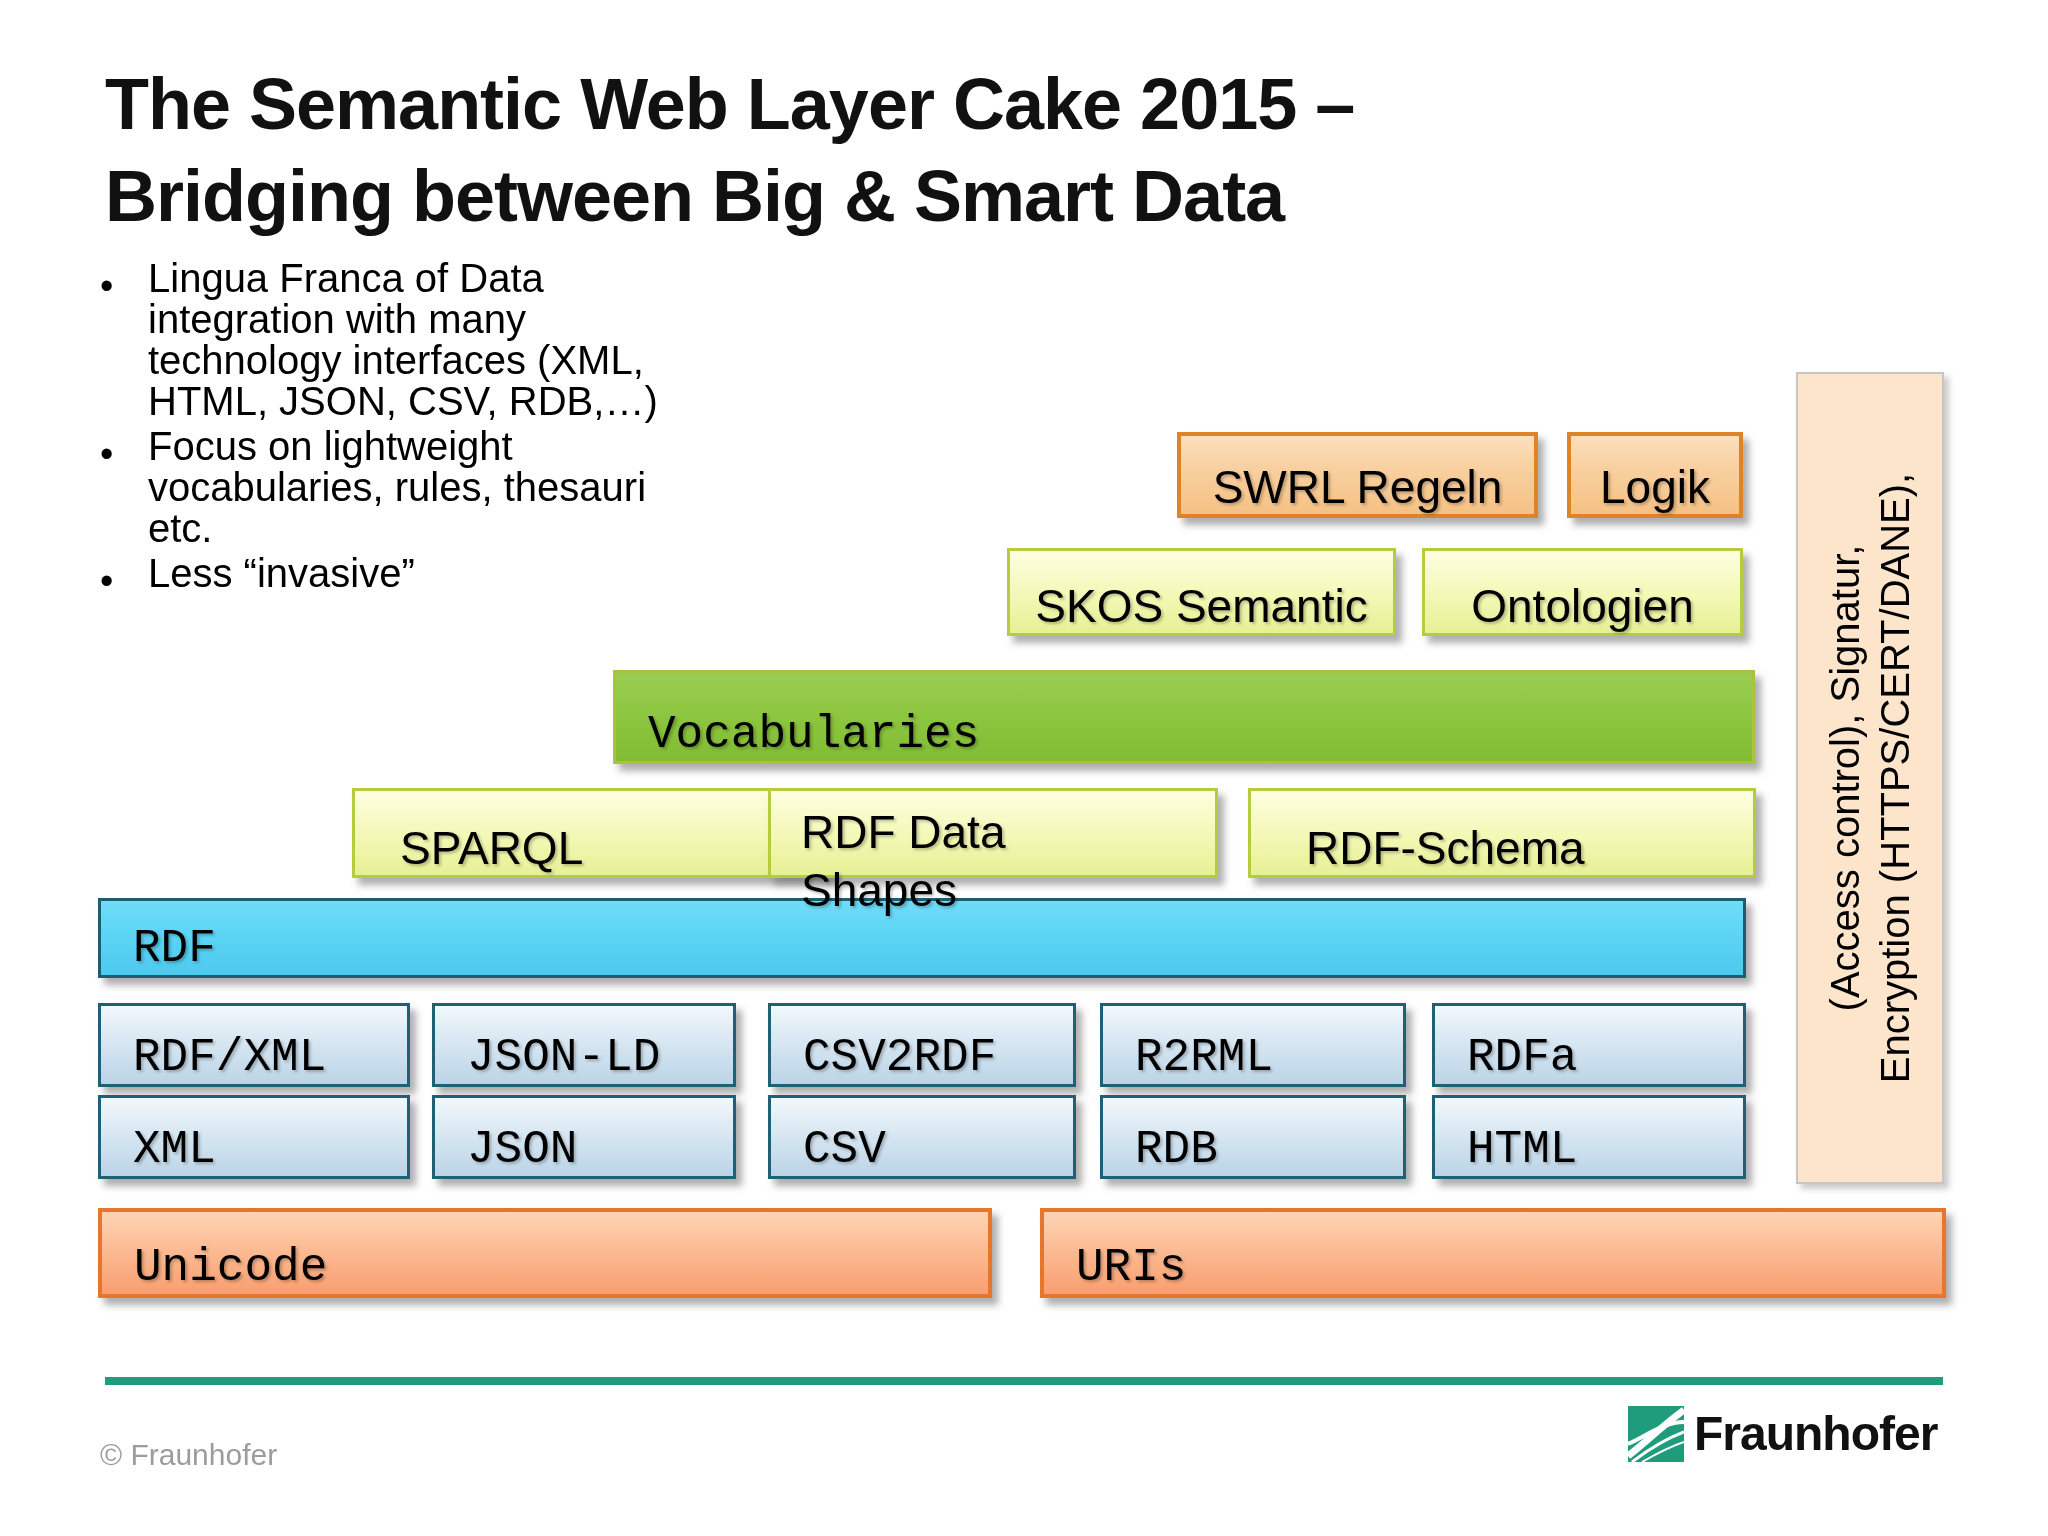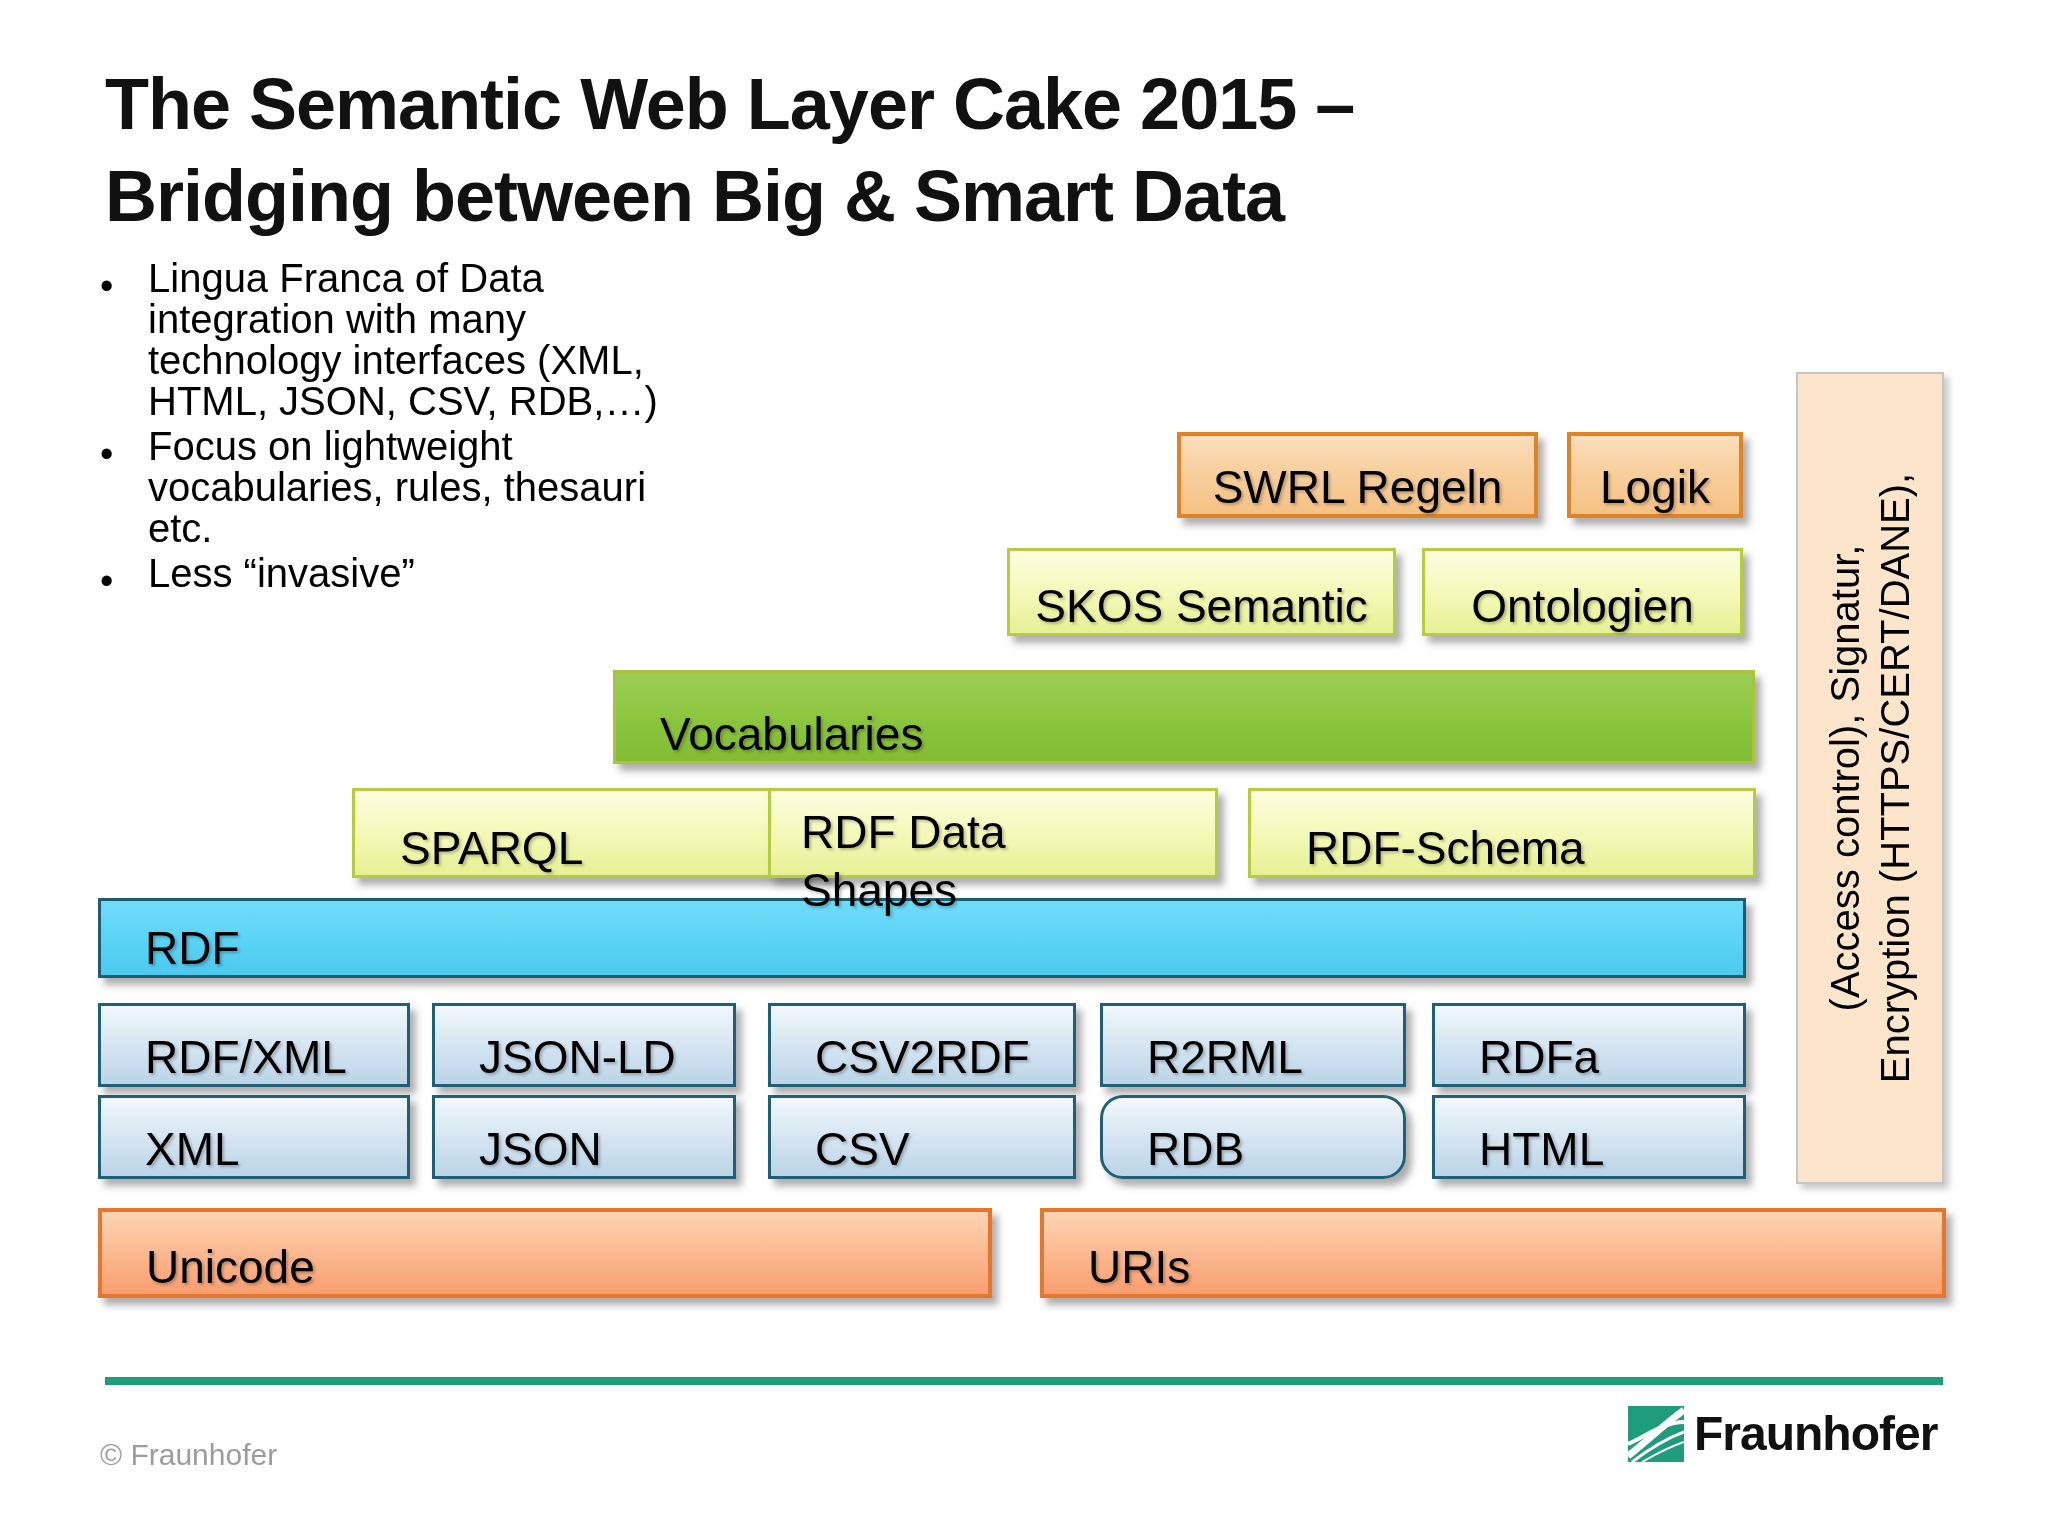--- a/index.html
+++ b/index.html
@@ -17,21 +17,21 @@
   .bullet{display:flex;margin-bottom:4px;}
   .bullet .dot{width:48px;font-size:38px;line-height:56px;flex:0 0 48px;}
   .bullet .btxt{font-size:40px;line-height:41px;width:570px;}
   
   .box{
     position:absolute;box-sizing:border-box;display:flex;align-items:flex-end;
     font-size:46px;color:#000;
     box-shadow:6px 7px 7px rgba(110,110,110,0.55);
   }
   .box .lbl{text-shadow:2px 2px 3px rgba(0,0,0,0.25);}
-  .left-pad{padding-left:44px;}
+  .left-pad{padding-left:32px;font-family:Liberation Mono, monospace;}
   .center{justify-content:center;}
   .orange{
     background:linear-gradient(180deg,#FBDFBC 0%,#F8CF9E 45%,#F5C184 100%);
     border:4px solid #DE8426;
   }
   .yellowbox{
     background:linear-gradient(180deg,#FDFEE0 0%,#F3F8B5 55%,#E6F094 100%);
     border:3px solid #B4CC3E;
   }
   .greenbar{
@@ -158,21 +158,21 @@
 
   <div class="box bluebox left-pad" style="left:98px;top:1095px;width:312px;height:84px;">
     <span class="lbl">XML</span>
   </div>
   <div class="box bluebox left-pad" style="left:432px;top:1095px;width:304px;height:84px;">
     <span class="lbl">JSON</span>
   </div>
   <div class="box bluebox left-pad" style="left:768px;top:1095px;width:308px;height:84px;">
     <span class="lbl">CSV</span>
   </div>
-  <div class="box bluebox left-pad" style="left:1100px;top:1095px;width:306px;height:84px;border-radius:23px;">
+  <div class="box bluebox left-pad" style="left:1100px;top:1095px;width:306px;height:84px;">
     <span class="lbl">RDB</span>
   </div>
   <div class="box bluebox left-pad" style="left:1432px;top:1095px;width:314px;height:84px;">
     <span class="lbl">HTML</span>
   </div>
 
   <div class="box salmon left-pad" style="left:98px;top:1208px;width:894px;height:90px;">
     <span class="lbl">Unicode</span>
   </div>
   <div class="box salmon left-pad" style="left:1040px;top:1208px;width:906px;height:90px;">

